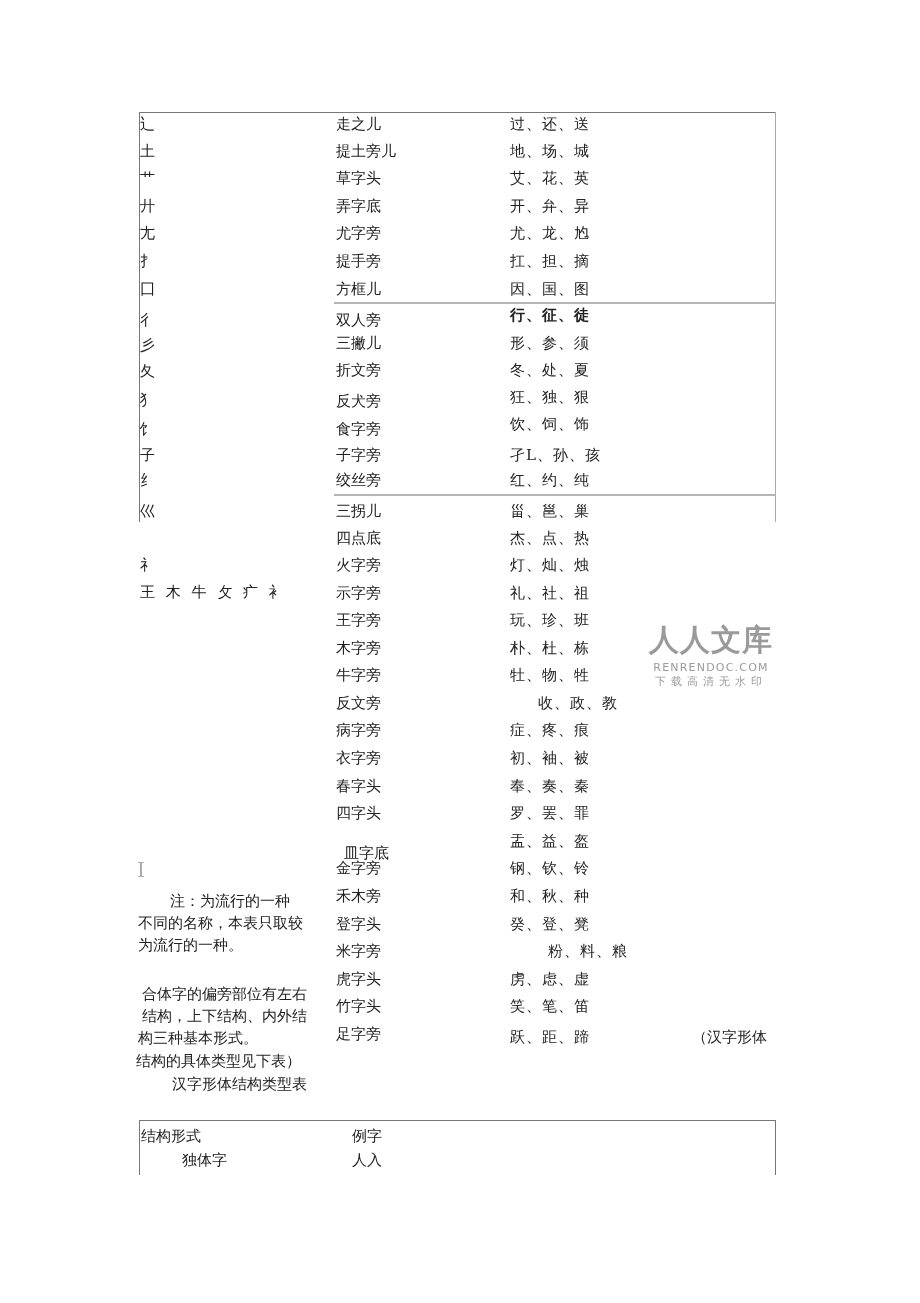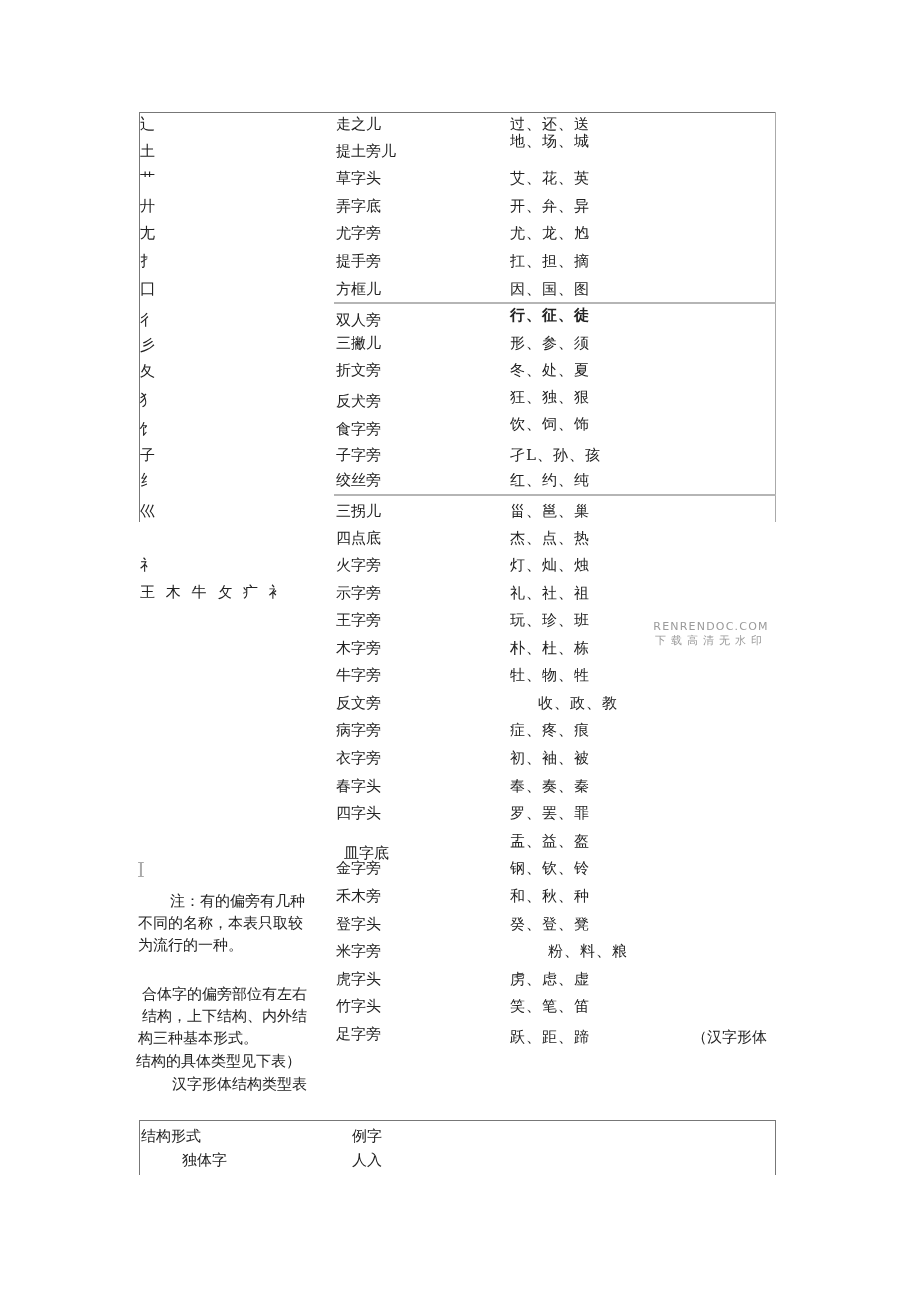--- a/index.html
+++ b/index.html
@@ -78,21 +78,21 @@
 <div class="abs t name" style="top:844px;margin-left:8px;">皿字底</div>
 <div class="abs t name" style="top:859px;">金字旁</div>
 <div class="abs t name" style="top:887px;">禾木旁</div>
 <div class="abs t name" style="top:915px;">登字头</div>
 <div class="abs t name" style="top:942px;">米字旁</div>
 <div class="abs t name" style="top:970px;">虎字头</div>
 <div class="abs t name" style="top:997px;">竹字头</div>
 <div class="abs t name" style="top:1025px;">足字旁</div>
 
 <div class="abs t ex" style="top:115px;">过、还、送</div>
-<div class="abs t ex" style="top:132px;">地、场、城</div>
+<div class="abs t ex" style="top:142px;">地、场、城</div>
 <div class="abs t ex" style="top:169px;">艾、花、英</div>
 <div class="abs t ex" style="top:197px;">开、弁、异</div>
 <div class="abs t ex" style="top:224px;">尤、龙、尥</div>
 <div class="abs t ex" style="top:252px;">扛、担、摘</div>
 <div class="abs t ex" style="top:280px;">因、国、图</div>
 <div class="abs t ex" style="top:306px;font-weight:bold;">行、征、徒</div>
 <div class="abs t ex" style="top:334px;">形、参、须</div>
 <div class="abs t ex" style="top:361px;">冬、处、夏</div>
 <div class="abs t ex" style="top:388px;">狂、独、狠</div>
 <div class="abs t ex" style="top:415px;">饮、饲、饰</div>
@@ -113,28 +113,29 @@
 <div class="abs t ex" style="top:832px;">盂、益、盔</div>
 <div class="abs t ex" style="top:859px;">钢、钦、铃</div>
 <div class="abs t ex" style="top:887px;">和、秋、种</div>
 <div class="abs t ex" style="top:915px;">癸、登、凳</div>
 <div class="abs t ex" style="top:942px;margin-left:38px;">粉、料、粮</div>
 <div class="abs t ex" style="top:970px;">虏、虑、虚</div>
 <div class="abs t ex" style="top:997px;">笑、笔、笛</div>
 <div class="abs t ex" style="top:1028px;">跃、距、蹄</div>
 
 <div class="abs" style="left:648px; top:620px; text-align:center; width:126px;">
+  <div class="watermark-big">人人文库</div>
   <div class="watermark-sm">RENRENDOC.COM</div>
   <div class="watermark-cn">下载高清无水印</div>
 </div>
 
 <div class="abs" style="left:137px; top:858px; font-size:20px; color:#aaa; font-family:'DejaVu Serif', serif; font-weight:100;">I</div>
 
 <div class="abs note" style="left:138px; top:890px;">
-  <div style="padding-left:32px;">注：有的偏旁有几种</div>
+  <div style="padding-left:32px;">注：为流行的一种</div>
   <div>不同的名称，本表只取较</div>
   <div>为流行的一种。</div>
 </div>
 
 <div class="abs note" style="left:138px; top:983px;">
   <div style="padding-left:4px;">合体字的偏旁部位有左右</div>
   <div style="padding-left:4px;">结构，上下结构、内外结</div>
   <div>构三种基本形式。</div>
 </div>
 

